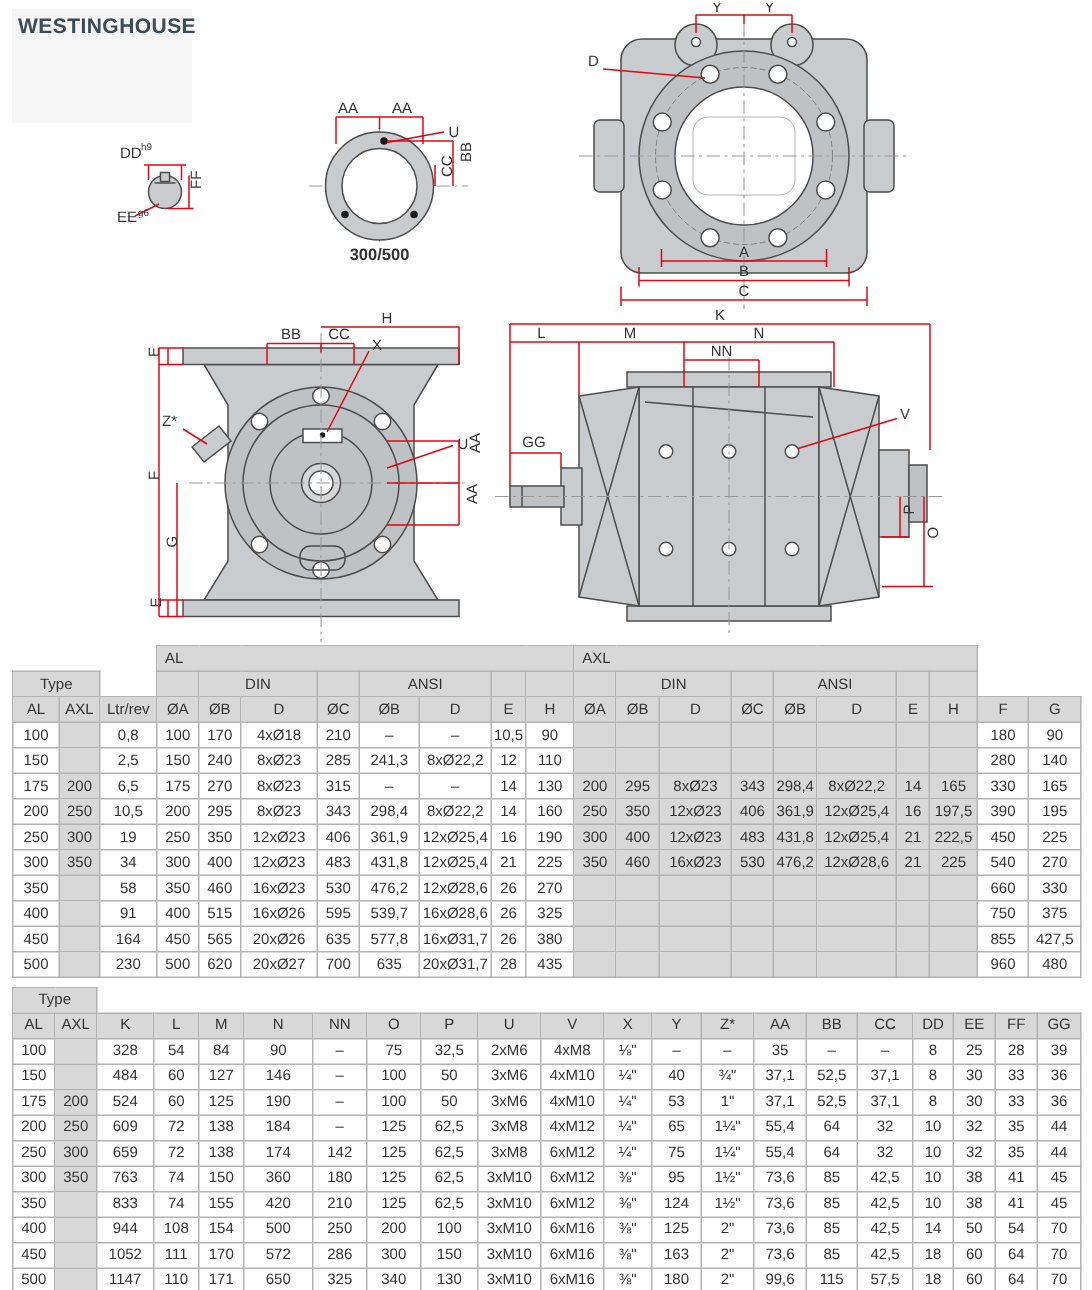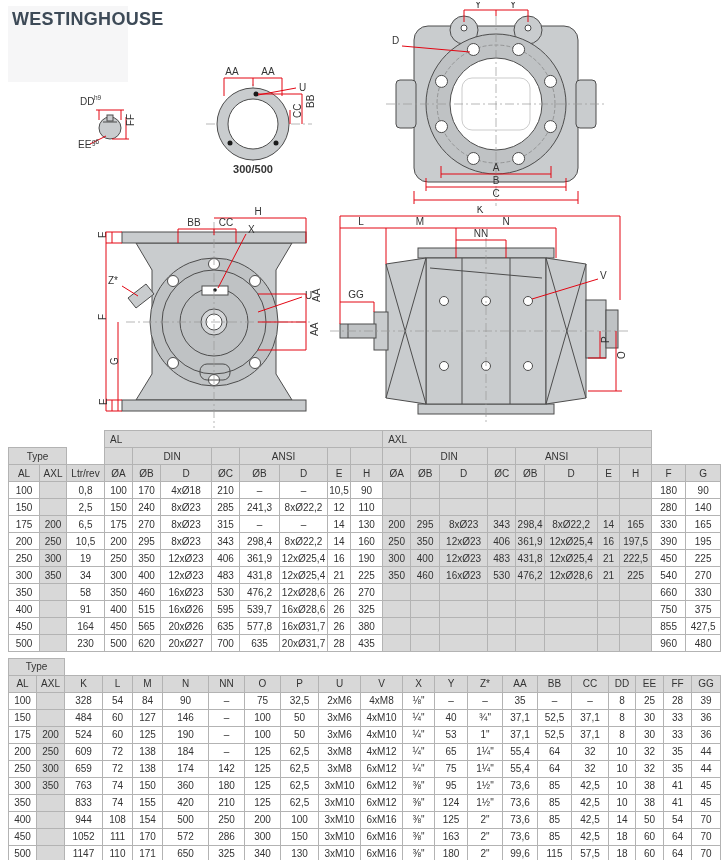--- a/index.html
+++ b/index.html
@@ -4,21 +4,21 @@
 <style>
   html,body{margin:0;padding:0}
   body{width:728px;height:860px;background:#ffffff;position:relative;overflow:hidden;
        font-family:"Liberation Sans",sans-serif;color:#333}
 
   
   .logo{position:absolute;left:8px;top:6px;width:120px;height:76px;background:#f6f6f7;padding:2px 4px;box-sizing:border-box}
   .logo-word{font-weight:bold;font-size:46px;line-height:44px;letter-spacing:-5px}
   .logo-d{color:#3d4a57}
   .logo-mn{color:#e30613}
-  .logo-sub{font-weight:bold;font-size:18px;color:#3d4a57;letter-spacing:0.3px;margin-top:1px}
+  .logo-sub{font-weight:bold;font-size:14px;color:#3d4a57;letter-spacing:0.3px;margin-top:1px}
 
   
   .drw{position:absolute}
   svg text{font-family:"Liberation Sans",sans-serif;font-size:10px;fill:#333}
   .dim{stroke:#e30613;stroke-width:1;fill:none}
   .metal{fill:#c9ccce;stroke:#4d4d4d;stroke-width:1}
   .metal2{fill:#bfc2c4;stroke:#4d4d4d;stroke-width:1}
   .ln{stroke:#4d4d4d;fill:none;stroke-width:1}
   .thin{stroke:#777;fill:none;stroke-width:0.6;stroke-dasharray:4 2}
   .cl{stroke:#999;stroke-width:0.7;fill:none;stroke-dasharray:9 3 2 3}

